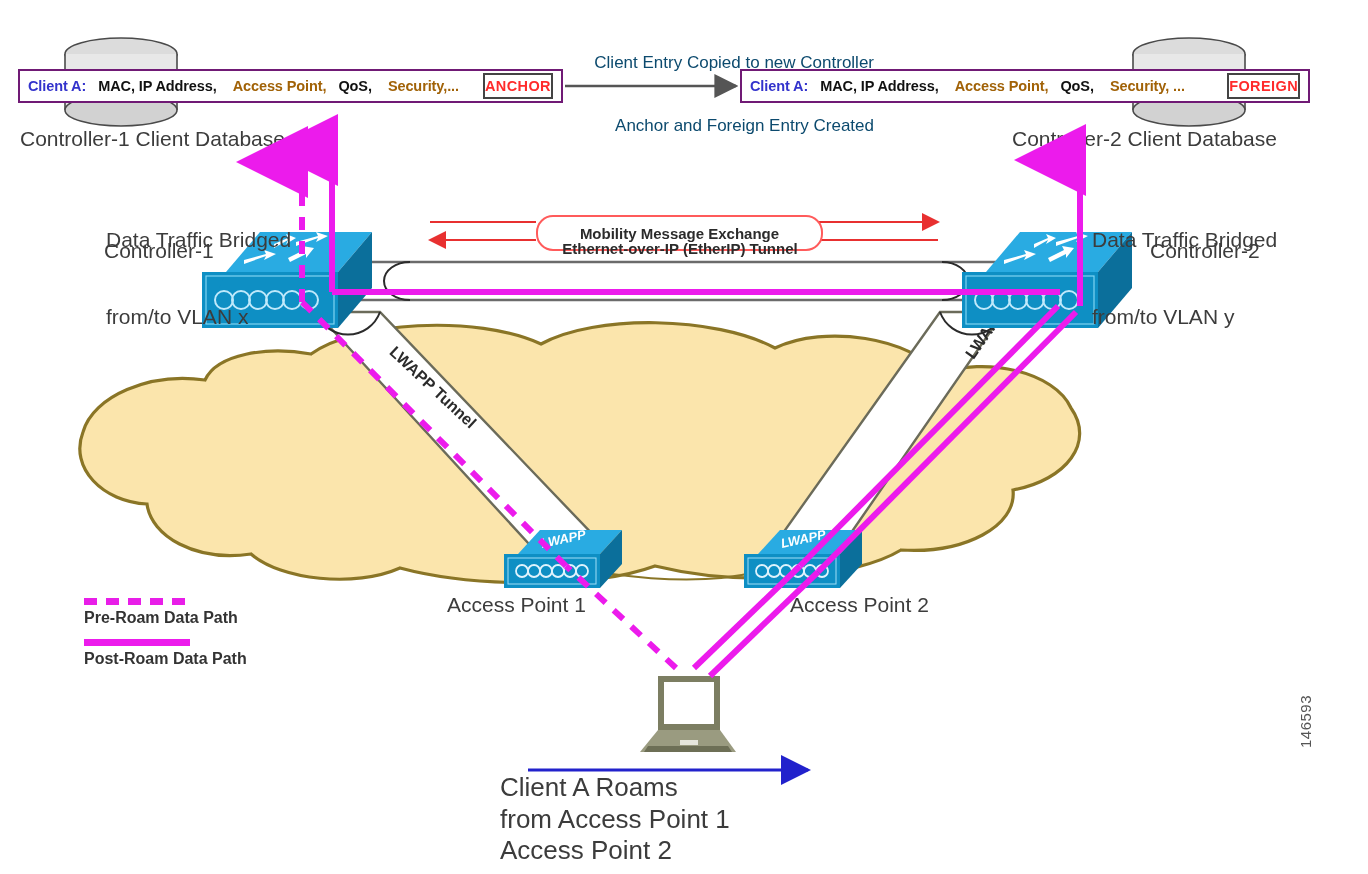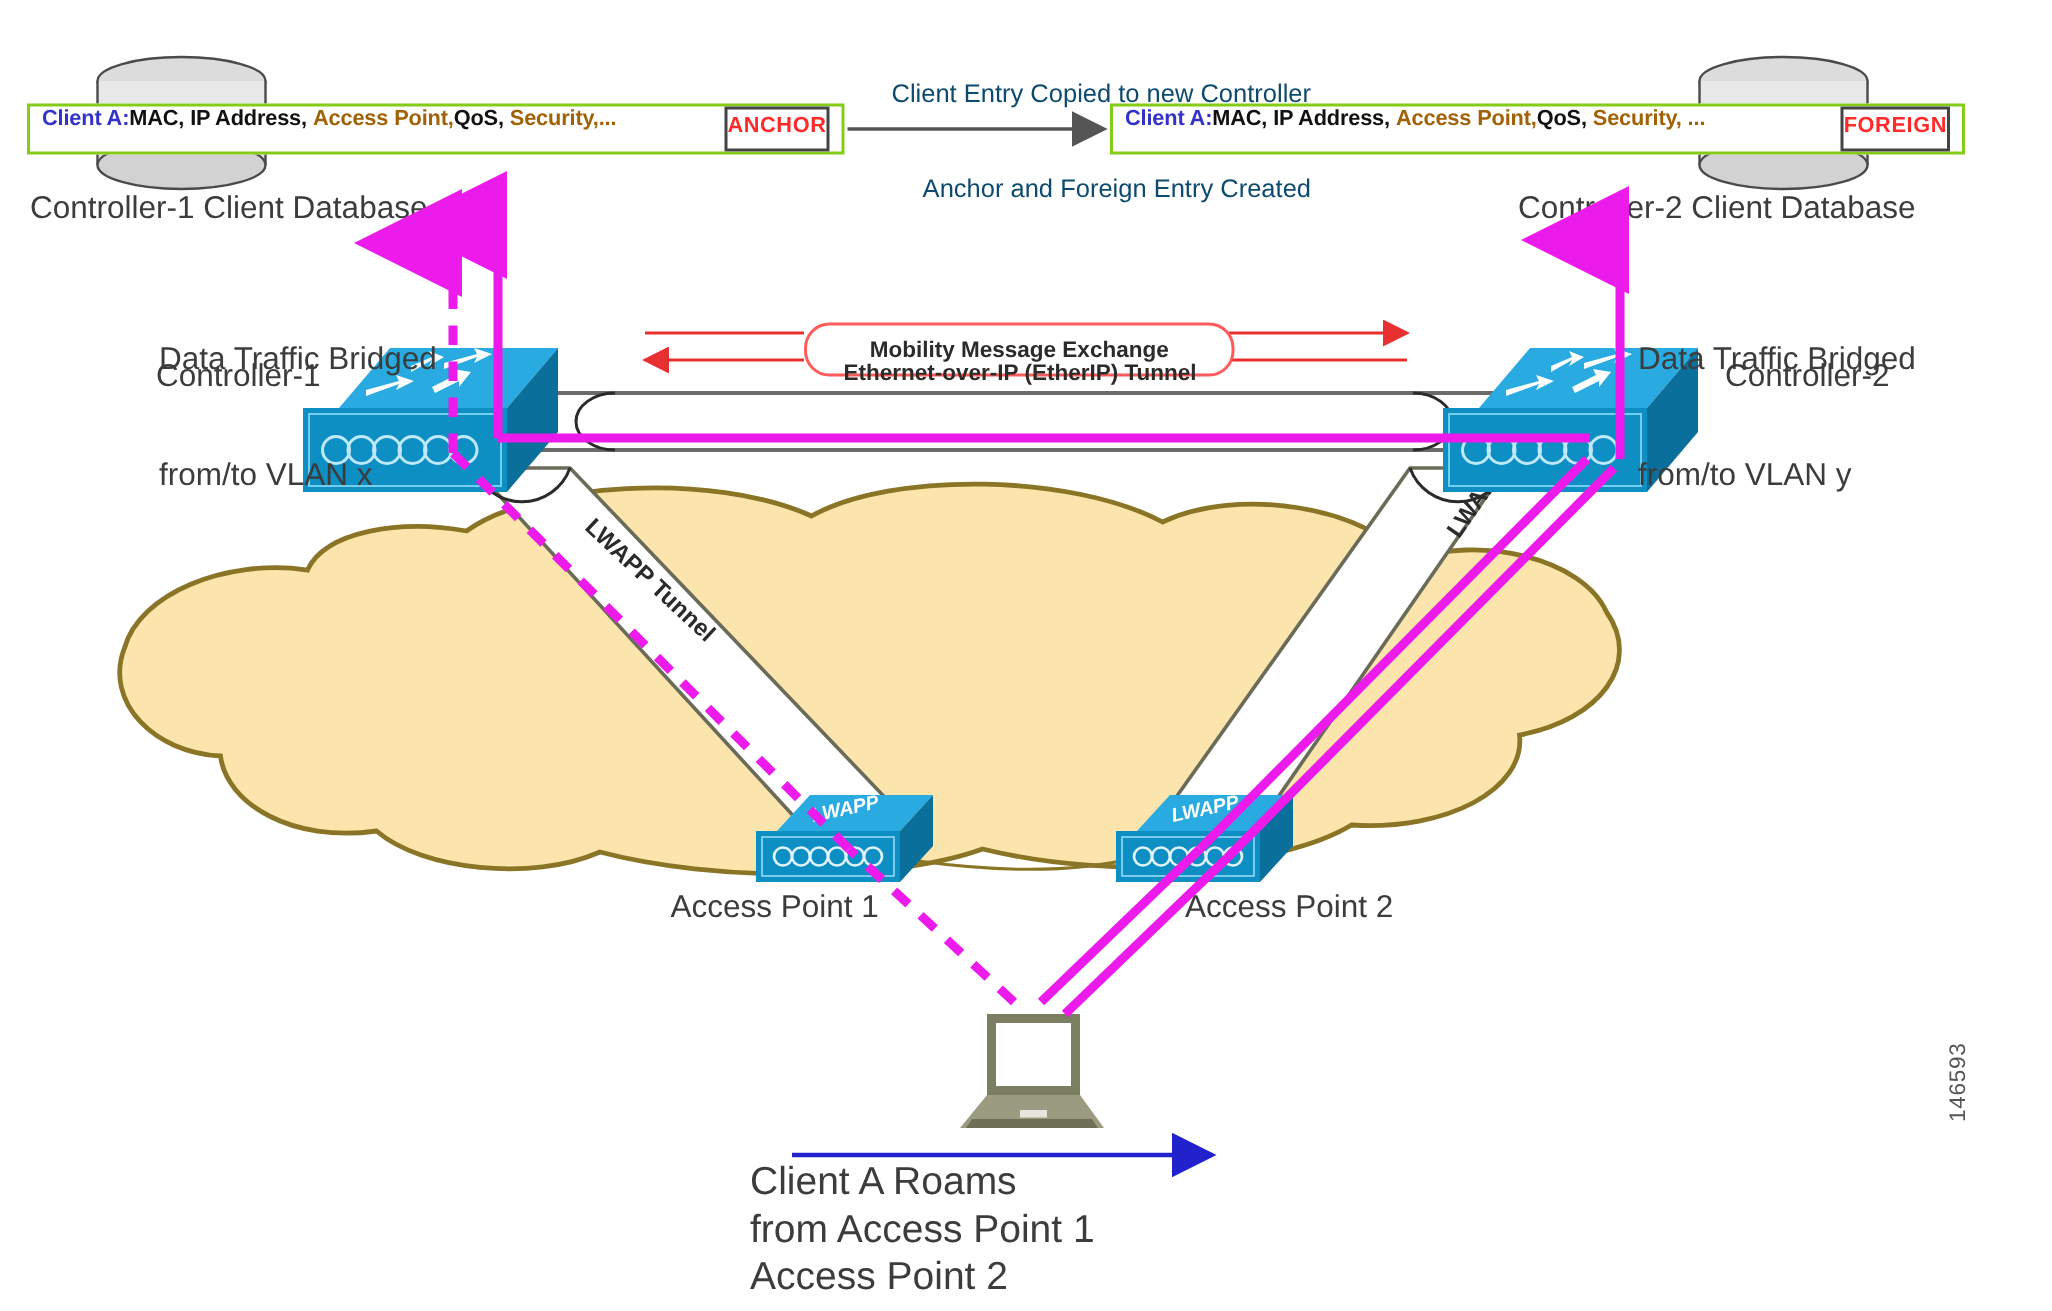--- a/index.html
+++ b/index.html
@@ -36,29 +36,31 @@
   #cloud { left: 55px; top: 300px; }
 
   
   .db-cyl {
     position: absolute;
     width: 118px; height: 96px;
   }
   .rec-box {
     position: absolute;
     height: 34px;
-    border: 2px solid #84cc16;
+    border: 2px solid #701a75;
     background: #ffffff;
     box-sizing: border-box;
     display: flex;
+    align-items: center;
     padding: 0 8px;
     font-size: 14.5px;
     font-weight: bold;
     white-space: nowrap;
     letter-spacing: -0.1px;
+    gap: 12px;
   }
   .rec-box .seg { color: #111111; }
   .rec-box .seg.blue { color: #3333cc; }
   .rec-box .seg.red  { color: #a16207; }
   .tag-box {
     border: 2px solid #444444;
     background: #ffffff;
     color: #ff2b2b;
     font-size: 14.5px;
     font-weight: bold;
@@ -417,16 +419,26 @@
   <div class="txt t-label" style="left:106px; top:176px; text-align:left; z-index:31;">
     <div>Data Traffic Bridged</div>
     <div>from/to VLAN x</div>
   </div>
 
   <div class="txt t-label" style="left:1092px; top:176px; text-align:left; z-index:31;">
     <div>Data Traffic Bridged</div>
     <div>from/to VLAN y</div>
   </div>
 
+  <div id="legend">
+    <div class="legend-row">
+      <div class="legend-swatch-dashed"></div>
+      <div class="legend-text">Pre-Roam Data Path</div>
+    </div>
+    <div class="legend-row">
+      <div class="legend-swatch-solid"></div>
+      <div class="legend-text">Post-Roam Data Path</div>
+    </div>
+  </div>
 
   <div id="figure-id">146593</div>
 
 </div>
 
 </body></html>

